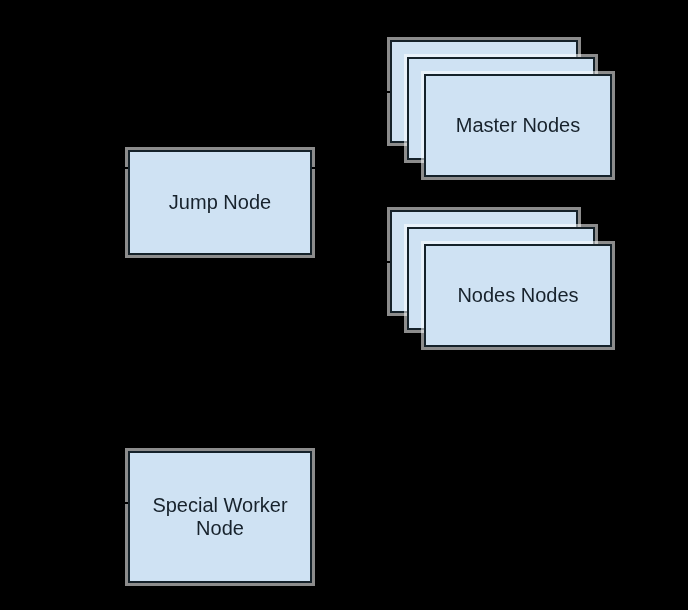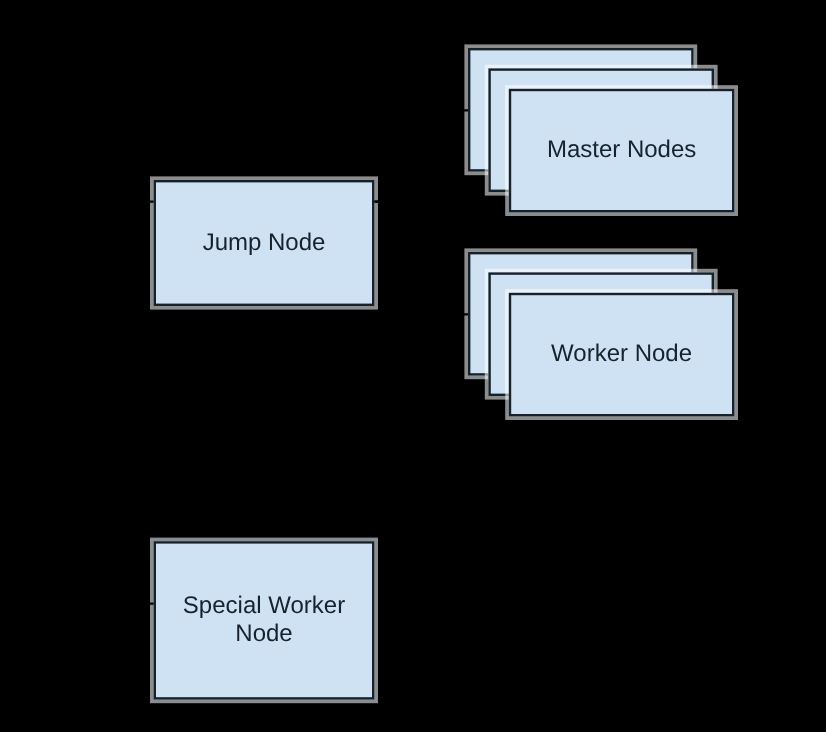--- a/index.html
+++ b/index.html
@@ -60,21 +60,21 @@
 
   <div class="box stackbox m-back"></div>
   <div class="box stackbox m-mid"></div>
   <div class="box stackbox m-front">
     <span class="label">Master Nodes</span>
   </div>
 
   <div class="box stackbox w-back"></div>
   <div class="box stackbox w-mid"></div>
   <div class="box stackbox w-front">
-    <span class="label">Worker Node</span>
+    <span class="label">Nodes Nodes</span>
   </div>
 
   <div class="box jump">
     <span class="label">Jump Node</span>
   </div>
 
   <div class="box special">
     <span class="label">Special Worker Node</span>
   </div>
 

